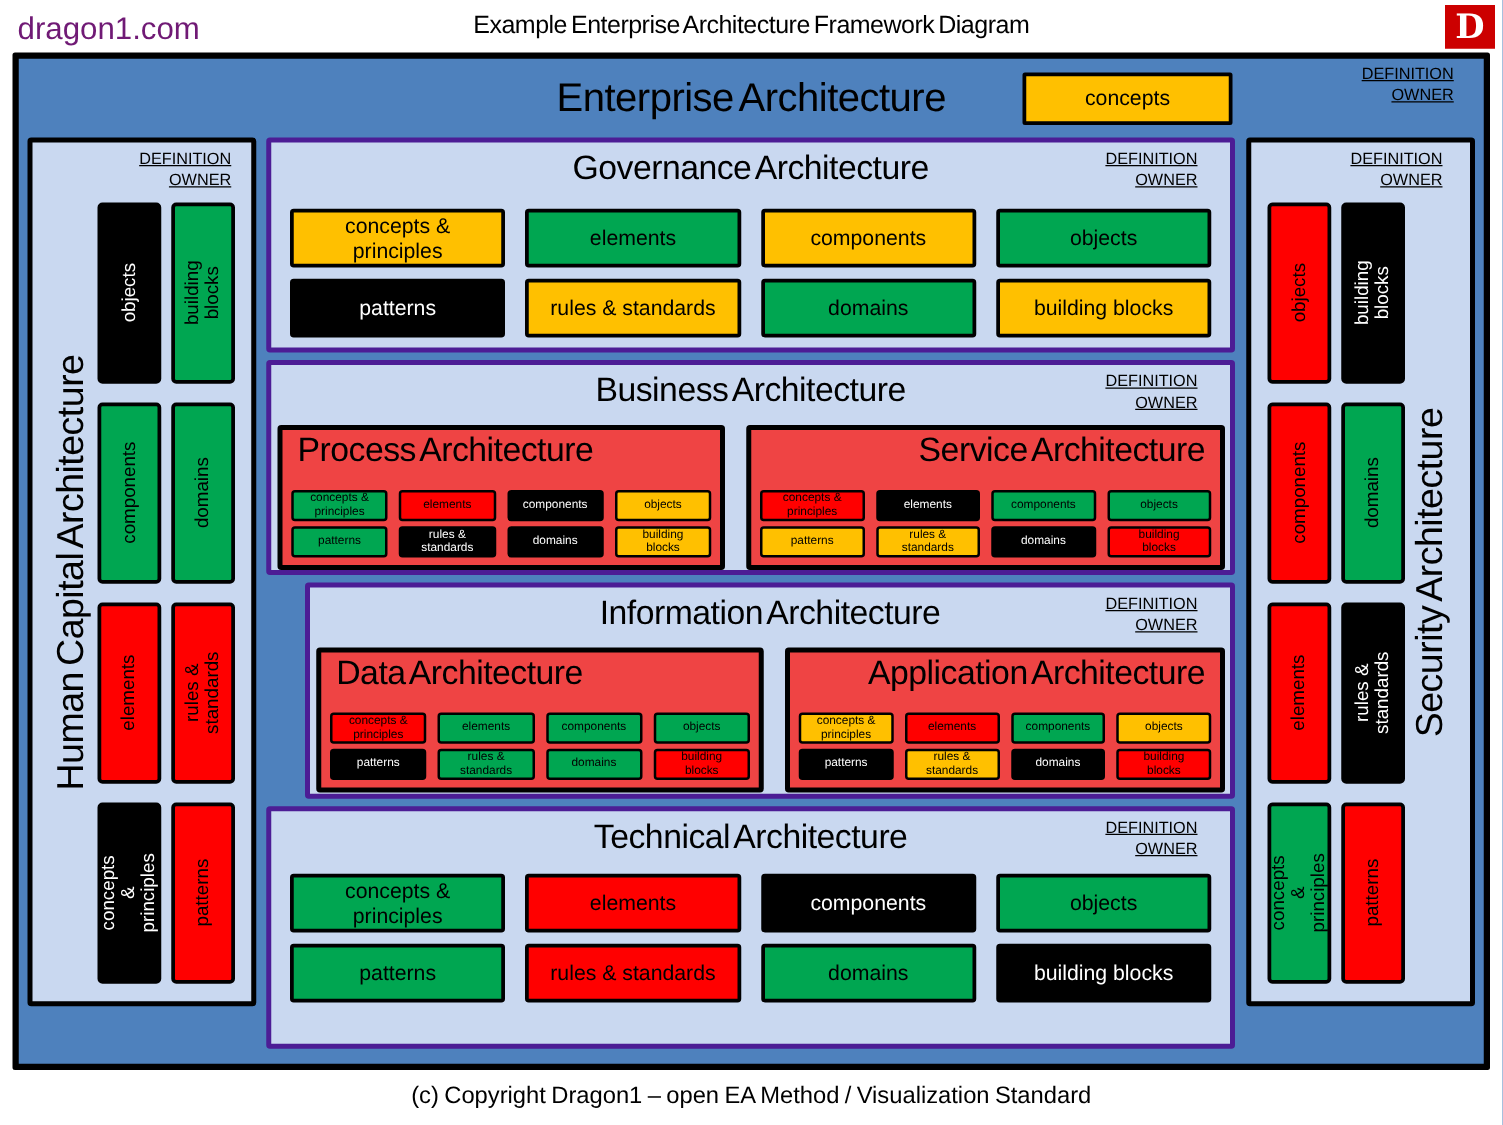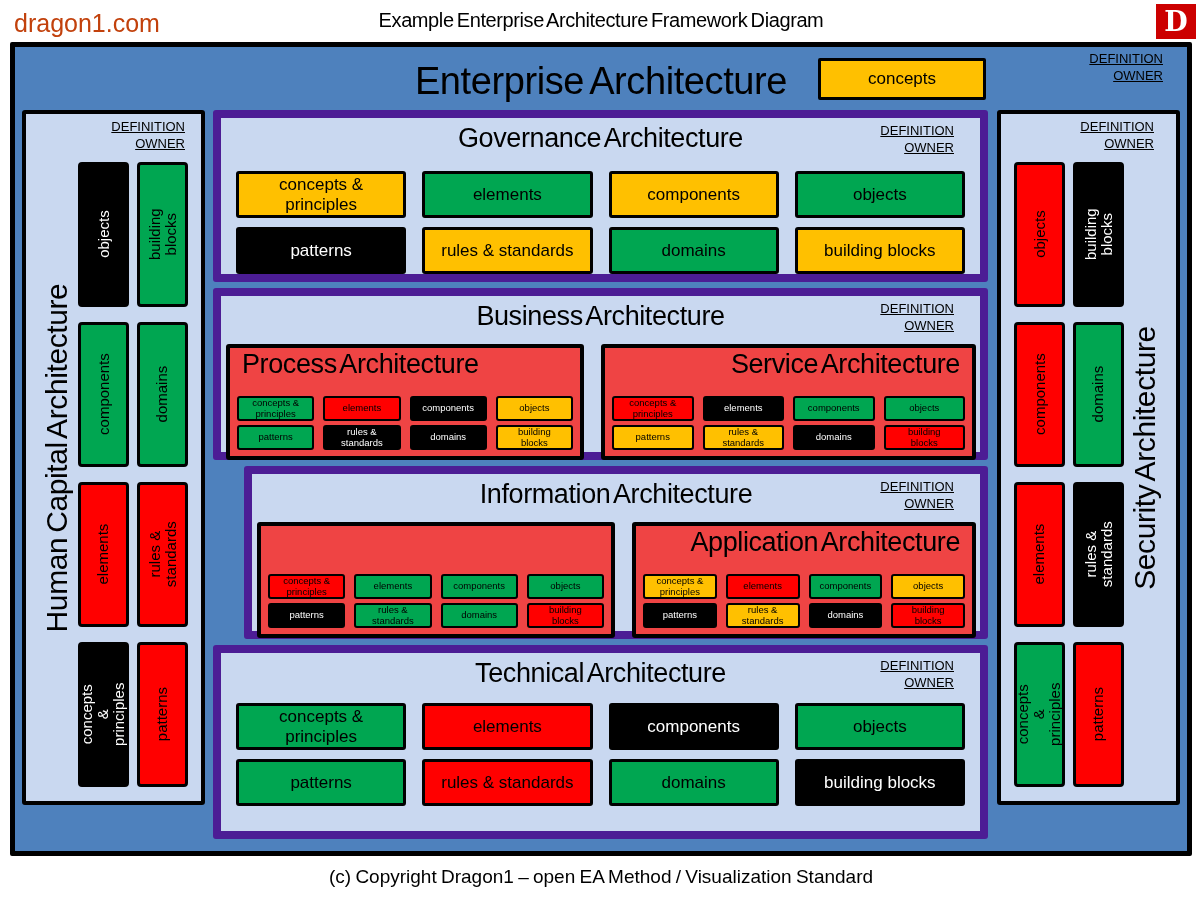--- a/index.html
+++ b/index.html
@@ -2,27 +2,27 @@
 <html><head>
 <meta charset="utf-8">
 <style>
   html,body{margin:0;padding:0;}
   body{
     width:1202px;height:900px;background:#ffffff;color:#000;
     font-family:"Liberation Sans",sans-serif;position:relative;overflow:hidden;
   }
   .tight{word-spacing:-3px;letter-spacing:-0.4px;}
   
-  .hdr-brand{position:absolute;top:9px;left:14px;font-size:25px;color:#c2410c;}
+  .hdr-brand{position:absolute;top:9px;left:14px;font-size:25px;color:#701a75;}
   .hdr-title{position:absolute;top:9px;left:100px;right:100px;text-align:center;font-size:20px;word-spacing:-2px;letter-spacing:-0.4px;}
   .hdr-logo{position:absolute;top:4px;right:6px;width:40px;height:35px;background:#CC0000;color:#fff;
     font-family:"DejaVu Serif",serif;font-weight:bold;font-size:27px;display:flex;align-items:center;justify-content:center;}
   
   .outer{position:absolute;top:42px;left:10px;width:1172px;height:804px;background:#4E81BD;border:5px solid #000;border-radius:2px;}
-  .ea-title{position:absolute;top:13px;left:0;width:100%;text-align:center;font-size:38px;}
+  .ea-title{position:absolute;top:13px;left:0;width:100%;text-align:center;font-size:32px;}
   .glossary-btn{position:absolute;top:11px;left:803px;width:168px;height:42px;background:#FFC000;border:3px solid #000;border-radius:2px;
     font-size:17px;display:flex;align-items:center;justify-content:center;box-sizing:border-box;cursor:pointer;}
   
   .defowner{font-size:13px;line-height:1.3;text-align:right;cursor:pointer;}
   .defowner span{display:block;text-decoration:underline;}
   .defowner-banner{position:absolute;top:4px;right:24px;}
   
   .col{position:absolute;top:63px;width:183px;height:695px;background:#C9D8F0;border:4px solid #000;border-radius:3px;box-sizing:border-box;}
   .col-left{left:7px;}
   .col-right{right:7px;}
@@ -32,21 +32,21 @@
   .vtitle{position:absolute;top:50%;white-space:nowrap;font-size:30px;word-spacing:-3px;letter-spacing:-0.4px;}
   .col-left .vtitle{left:31px;transform:translate(-50%,-50%) rotate(-90deg);}
   .col-right .vtitle{right:31px;left:auto;transform:translate(50%,-50%) rotate(-90deg);}
   .vgrid{position:absolute;top:48px;display:grid;grid-template-columns:51px 51px;gap:15px 8px;grid-auto-rows:145px;}
   .col-left .vgrid{right:13px;}
   .col-right .vgrid{left:13px;}
   .block-v{border:3px solid #000;border-radius:4px;display:flex;align-items:center;justify-content:center;box-sizing:border-box;}
   .vtext{transform:rotate(-90deg);width:104px;text-align:center;font-size:15px;line-height:1.08;}
   
   .center{position:absolute;left:198px;top:63px;width:775px;display:flex;flex-direction:column;gap:6px;}
-  .panel{position:relative;background:#C9D8F0;border:8px solid #4c1d95;border-radius:3px;box-sizing:border-box;}
+  .panel{position:relative;background:#C9D8F0;border:4px solid #4c1d95;border-radius:3px;box-sizing:border-box;}
   .panel-gov{height:172px;}
   .panel-bus{height:172px;}
   .panel-info{height:173px;margin-left:31px;}
   .panel-tech{height:194px;}
   .panel-title{text-align:center;font-size:27px;margin-top:5px;}
   .panel .defowner{position:absolute;top:5px;right:26px;}
   .bigrid{position:absolute;left:15px;right:15px;top:53px;display:grid;grid-template-columns:repeat(4,1fr);gap:9px 16px;grid-auto-rows:47px;}
   .panel-tech .bigrid{top:50px;}
   .block-lg{border:3px solid #000;border-radius:3px;display:flex;align-items:center;justify-content:center;
     font-size:17px;line-height:1.12;text-align:center;box-sizing:border-box;}
@@ -224,20 +224,21 @@
     </section>
 
     <section class="panel panel-info">
       <div class="panel-title tight">Information Architecture</div>
       <div class="defowner">
         <span>DEFINITION</span>
         <span>OWNER</span>
       </div>
       <div class="subrow">
         <div class="subpanel sub-a">
+          <div class="sub-title tight">Data Architecture</div>
           <div class="smgrid">
             <div class="block-sm c-red">
                 <span>concepts &amp; principles</span>
               </div>
             <div class="block-sm c-green">
                 <span>elements</span>
               </div>
             <div class="block-sm c-green">
                 <span>components</span>
               </div>

